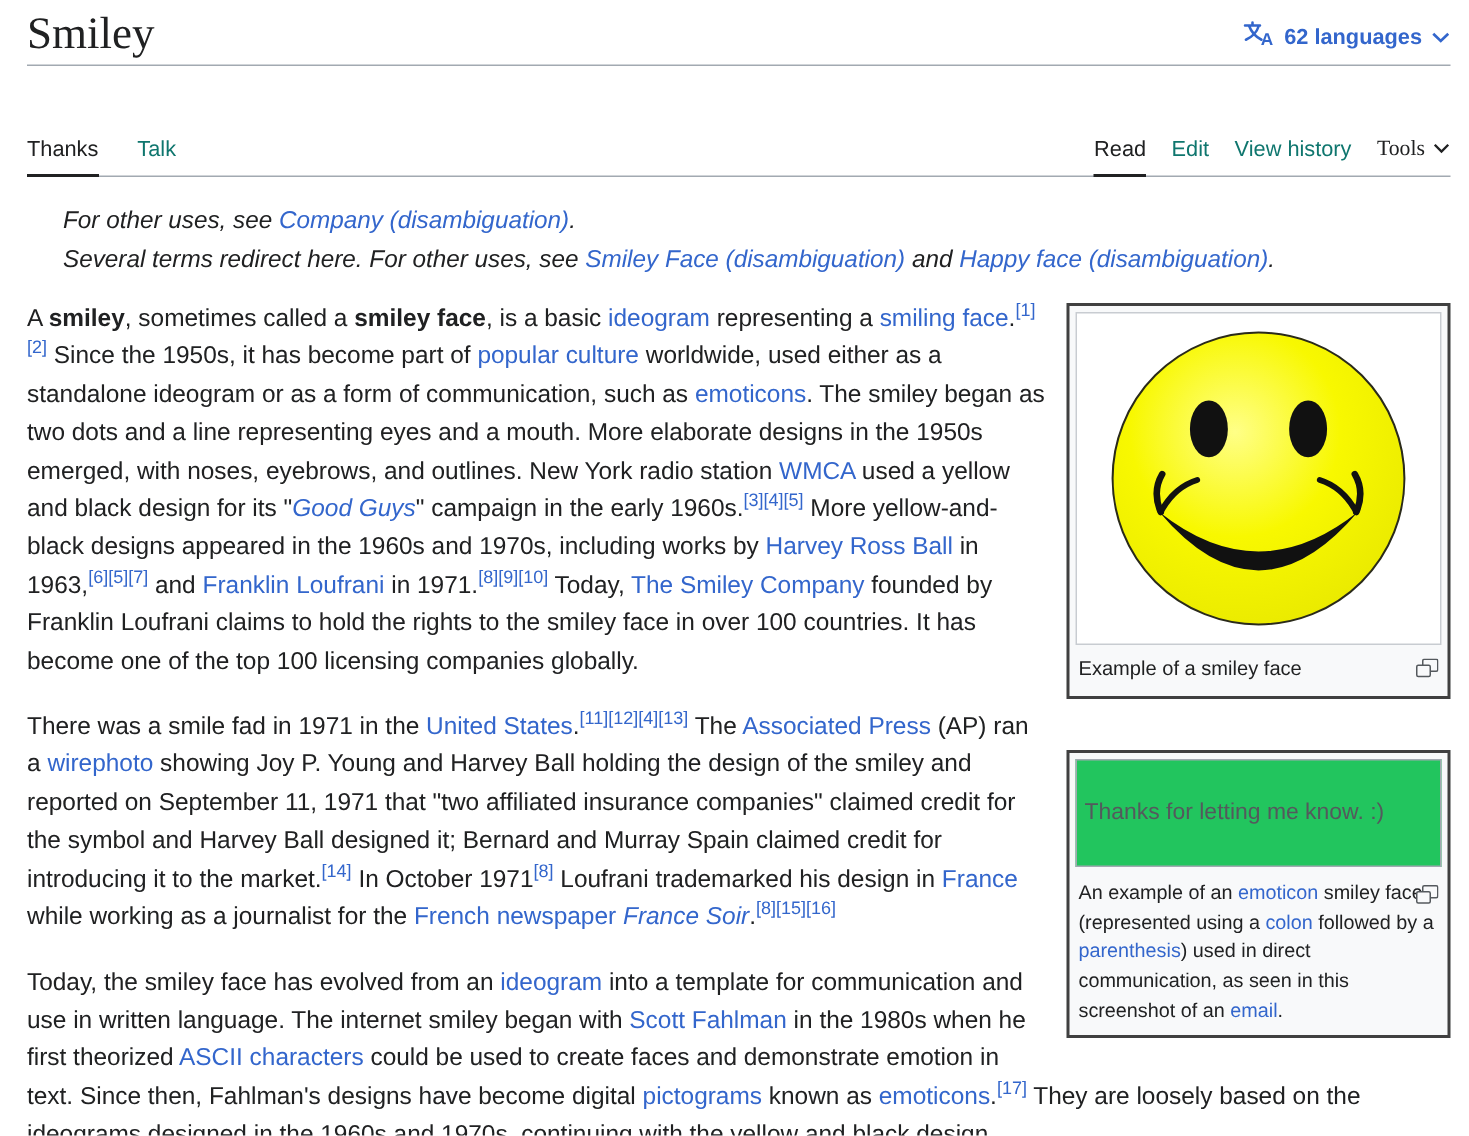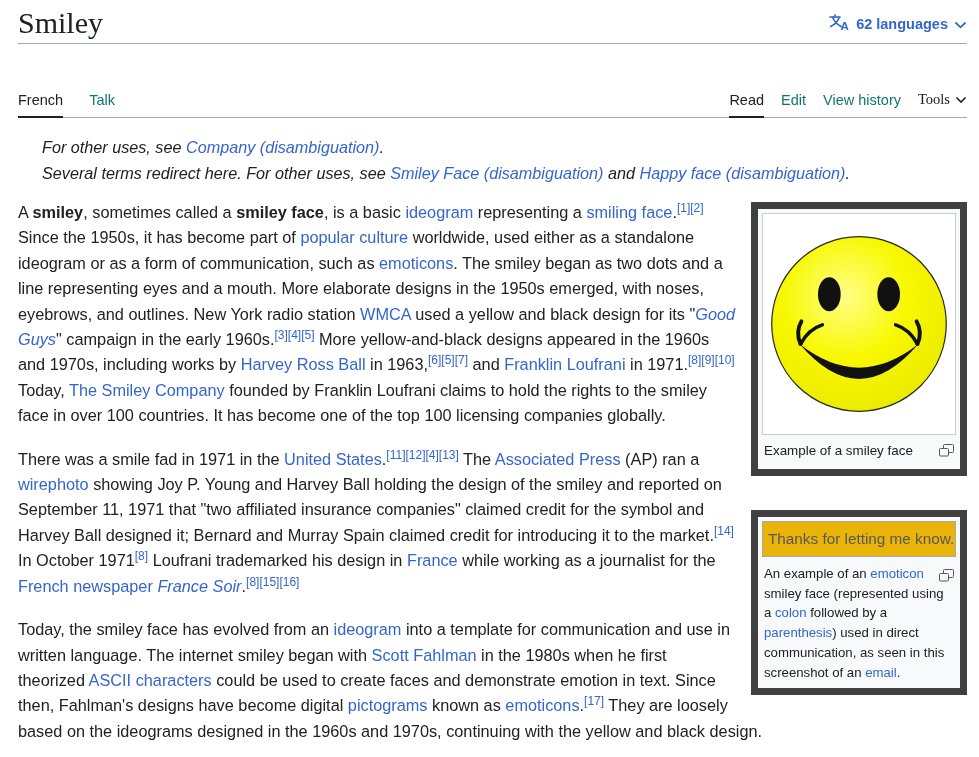--- a/index.html
+++ b/index.html
@@ -39,30 +39,30 @@
   
   .content { margin-top:14px; font-size:16.3px; line-height:25.4px; }
   .content p { margin:0 0 18px; }
 
   .seg-a, .seg-ai { color:#3366cc; cursor:pointer; }
   .seg-ai, .seg-i { font-style:italic; }
   .seg-b { font-weight:bold; }
   sup.seg-r { color:#3366cc; font-size:12px; line-height:1; cursor:pointer; }
 
   
-  .thumb { float:right; clear:right; width:216px; border:7px solid #404040;
+  .thumb { float:right; clear:right; width:256px; border:2px solid #404040;
            background:#f8f9fa; padding:4px; font-size:13.4px; line-height:18px; }
   .thumb1 { margin:2px 0 34px 14px; }
   .thumb2 { margin:0 0 12px 14px; }
   .thumb-img { background:#fff; border:1px solid #c8ccd1; height:222px;
                display:flex; align-items:center; justify-content:center; cursor:pointer; }
   .thumb1 figcaption { padding:7px 2px 3px; display:flex; justify-content:space-between;
                        align-items:flex-start; gap:6px; margin:0; }
   figure { margin:0; }
-  .email-box { background:#eab308; border:1px solid #a2a9b1; padding:8px 5px;
+  .email-box { background:#22c55e; border:1px solid #a2a9b1; padding:26px 5px;
                font-size:15.3px; color:#54595d; white-space:nowrap; overflow:hidden;
                cursor:pointer; }
   .cap2 { position:relative; padding:7px 2px 2px; font-size:13.2px; line-height:19.7px; }
   .cap2 .magnify { position:absolute; top:9px; right:2px; }
   .magnify { cursor:pointer; flex:0 0 auto; margin-top:2px; }
 </style>
 </head>
 <body>
 
 <div class="page">
@@ -81,21 +81,21 @@
         <svg width="13" height="8" viewBox="0 0 13 8">
           <path d="M1.5,1.5 L6.5,6.3 L11.5,1.5" fill="none" stroke="#3366cc" stroke-width="1.8"></path>
         </svg>
       </span>
     </button>
   </div>
 
   <nav class="tabs-row">
     <div class="tabs-left">
       <span class="tab active">
-        <span>French</span>
+        <span>Thanks</span>
       </span>
       <span class="tab">
         <span>Talk</span>
       </span>
     </div>
     <div class="tabs-right">
       <span class="tab active">
         <span>Read</span>
       </span>
       <span class="tab">

